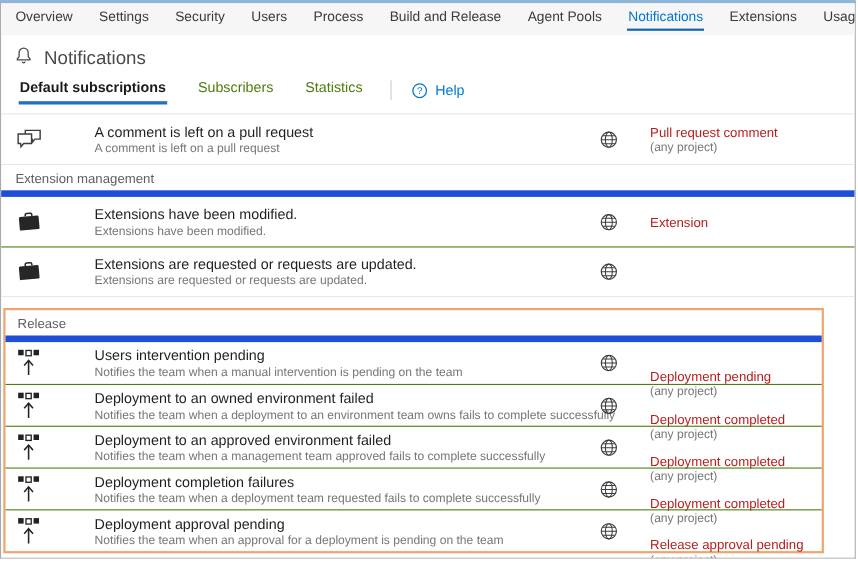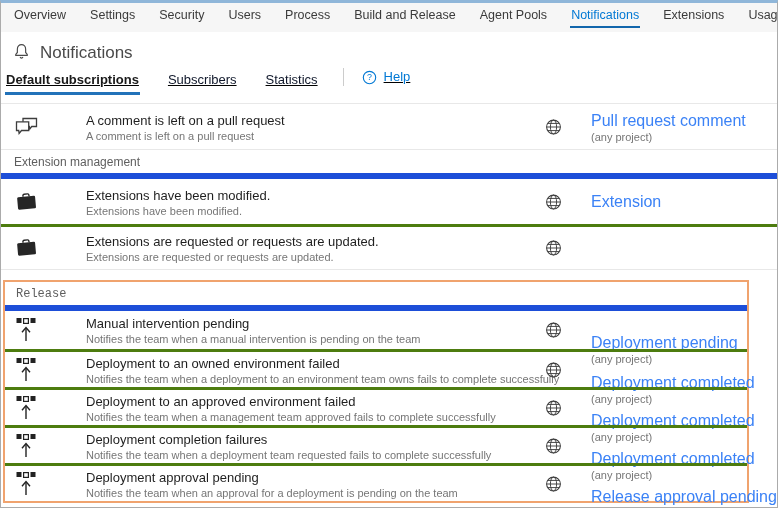--- a/index.html
+++ b/index.html
@@ -35,24 +35,24 @@
     cursor: pointer;
     white-space: nowrap;
   }
   .tab.active { color: #0078d4; border-bottom-color: #1266ac; }
 
   
   .header { display: flex; align-items: center; gap: 10px; padding: 11px 0 5px 12px; height: 36px; }
   .header-title { font-size: 17px; color: #4a4a4a; }
 
   
-  .subtabs { display: flex; align-items: flex-start; padding-left: 4px; height: 27px; text-decoration: underline; }
+  .subtabs { display: flex; align-items: center; padding-left: 16px; height: 27px; }
   .subtab-items { display: flex; gap: 27px; align-items: flex-end; }
   .subtab {
-    font-size: 13px; color: #0f172a;
+    font-size: 13px; color: #4d7c0f;
     padding: 4px 1px 5px;
     border-bottom: 3px solid transparent;
     cursor: pointer;
     white-space: nowrap;
   }
   .subtab.active { font-weight: bold; color: #1a1a1a; border-bottom-color: #2272b9; }
   .subtab-divider { width: 1px; height: 18px; background: #ccc; margin: 0 18px 0 24px; }
   .help { display: flex; align-items: center; gap: 7px; color: #0078d4; font-size: 13px; cursor: pointer; }
   .help-icon { display: inline-flex; margin-top: 2px; }
 
@@ -62,38 +62,38 @@
   .section[data-name="section-extension-management"] { border-bottom: 1px solid #e8e8e8; }
   .section-title {
     font-size: 12px; color: #5e5e5e;
     padding: 5px 0 4px 13px;
     border-bottom: 6px solid #1d4ed8;
   }
   .section.highlighted {
     border: 2px solid #f0a36e;
     margin: 10px 28px 0 2px;
   }
-  .section.highlighted .section-title { padding-left: 11px; font-family: Liberation Mono, monospace; }
+  .section.highlighted .section-title { padding-left: 11px; }
 
   .row { position: relative; height: 45px; cursor: pointer; }
-  .row + .row { border-top: 3px solid #4d7c0f; }
+  .row + .row { border-top: 1px solid #4d7c0f; }
   .section.highlighted .row { height: 38px; }
 
   .row-icon { position: absolute; left: 12px; top: 50%; transform: translateY(-50%); width: 26px; text-align: center; line-height: 0; }
   .row-text { position: absolute; left: 45px; top: 50%; transform: translateY(-50%); white-space: nowrap; margin-left: 40px; }
   .row-title { font-size: 13px; color: #1f1f1f; }
   .row-subtitle { font-size: 11px; color: #767676; margin-top: 2px; }
 
   .globe { position: absolute; left: 544px; top: 50%; transform: translateY(-50%); line-height: 0; }
   .target { position: absolute; left: 590px; top: 50%; transform: translateY(-50%); white-space: nowrap; }
   .section.highlighted .row-icon { left: 8px; }
   .section.highlighted .row-text { left: 41px; }
   .section.highlighted .globe { left: 540px; }
   .section.highlighted .target { left: 586px; margin-top: 19px; }
-  .target-name { font-size: 16px; color: #3b82f6; }
+  .target-name { font-size: 12px; color: #b91c1c; }
   .target-scope { font-size: 11px; color: #767676; margin-top: 1px; }
 
   .footer-line { border-top: 1px solid #e0e0e0; margin: 10px 7px 0 7px; }
 
   .brief-tilt { display:inline-block; transform: rotate(-5deg); }
 </style>
 </head>
 <body>
 
 <div class="page" data-name="notifications-page">
@@ -199,21 +199,21 @@
         <div class="section-title" data-name="section-title">Release</div>
         <div class="row" data-name="subscription-row">
           <span class="row-icon" data-name="release-icon"><svg width="20" height="26" viewBox="0 0 20 26">
               <rect x="0.5" y="1" width="5" height="5" fill="#222"></rect>
               <rect x="7.6" y="1.6" width="4.8" height="4.8" fill="#fff" stroke="#222" stroke-width="1.2"></rect>
               <rect x="14.5" y="1" width="5" height="5" fill="#222"></rect>
               <path d="M10 24V11" stroke="#222" stroke-width="1.4" fill="none"></path>
               <path d="M6 15.2l4-4.6 4 4.6" stroke="#222" stroke-width="1.4" fill="none"></path>
             </svg></span>
           <div class="row-text" data-name="subscription-text">
-            <div class="row-title" data-name="subscription-title">Manual intervention pending</div>
+            <div class="row-title" data-name="subscription-title">Users intervention pending</div>
             <div class="row-subtitle" data-name="subscription-description">Notifies the team when a manual intervention is pending on the team</div>
           </div>
           <span class="globe" data-name="globe-icon"><svg width="17" height="17" viewBox="0 0 18 18">
               <circle cx="9" cy="9" r="7.3" fill="none" stroke="#3d3d3d" stroke-width="1.1"></circle>
               <ellipse cx="9" cy="9" rx="3.3" ry="7.3" fill="none" stroke="#3d3d3d" stroke-width="1"></ellipse>
               <path d="M1.7 9h14.6M3.2 5.2h11.6M3.2 12.8h11.6" stroke="#3d3d3d" stroke-width="1" fill="none"></path>
             </svg></span>
           <div class="target" data-name="subscription-target">
             <div class="target-name" data-name="target-name">Deployment pending</div>
             <div class="target-scope" data-name="target-scope">(any project)</div>

